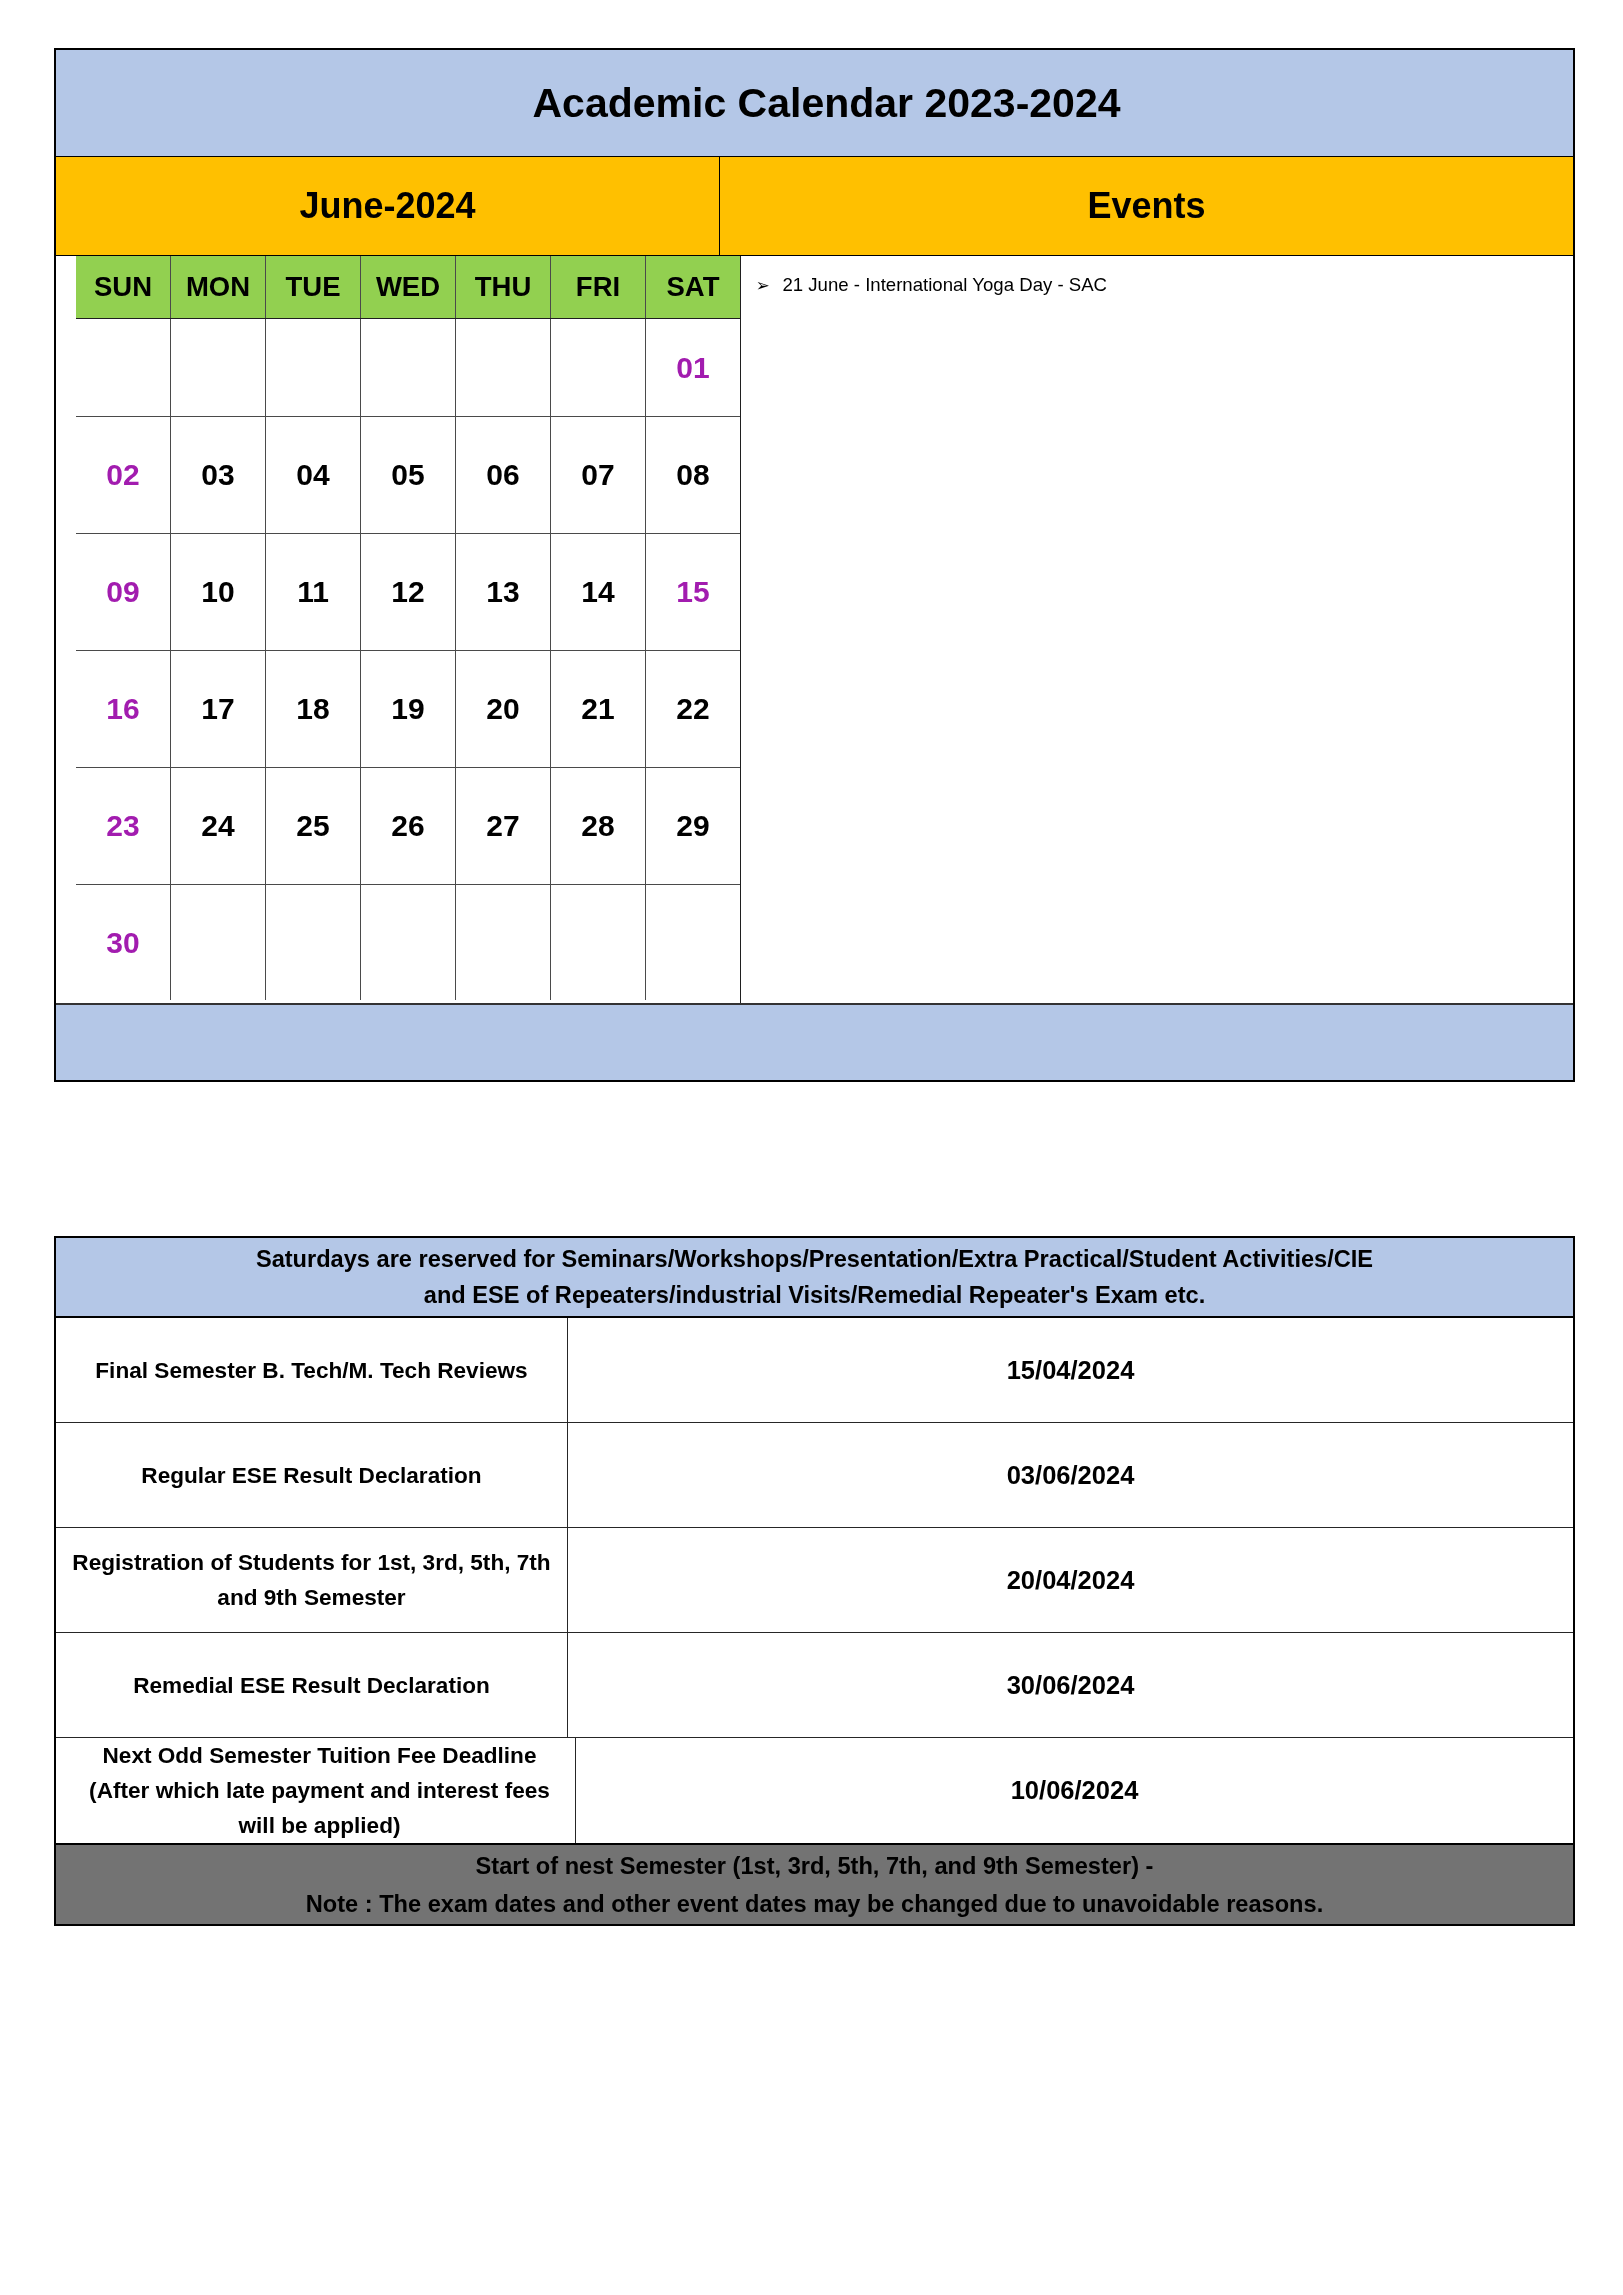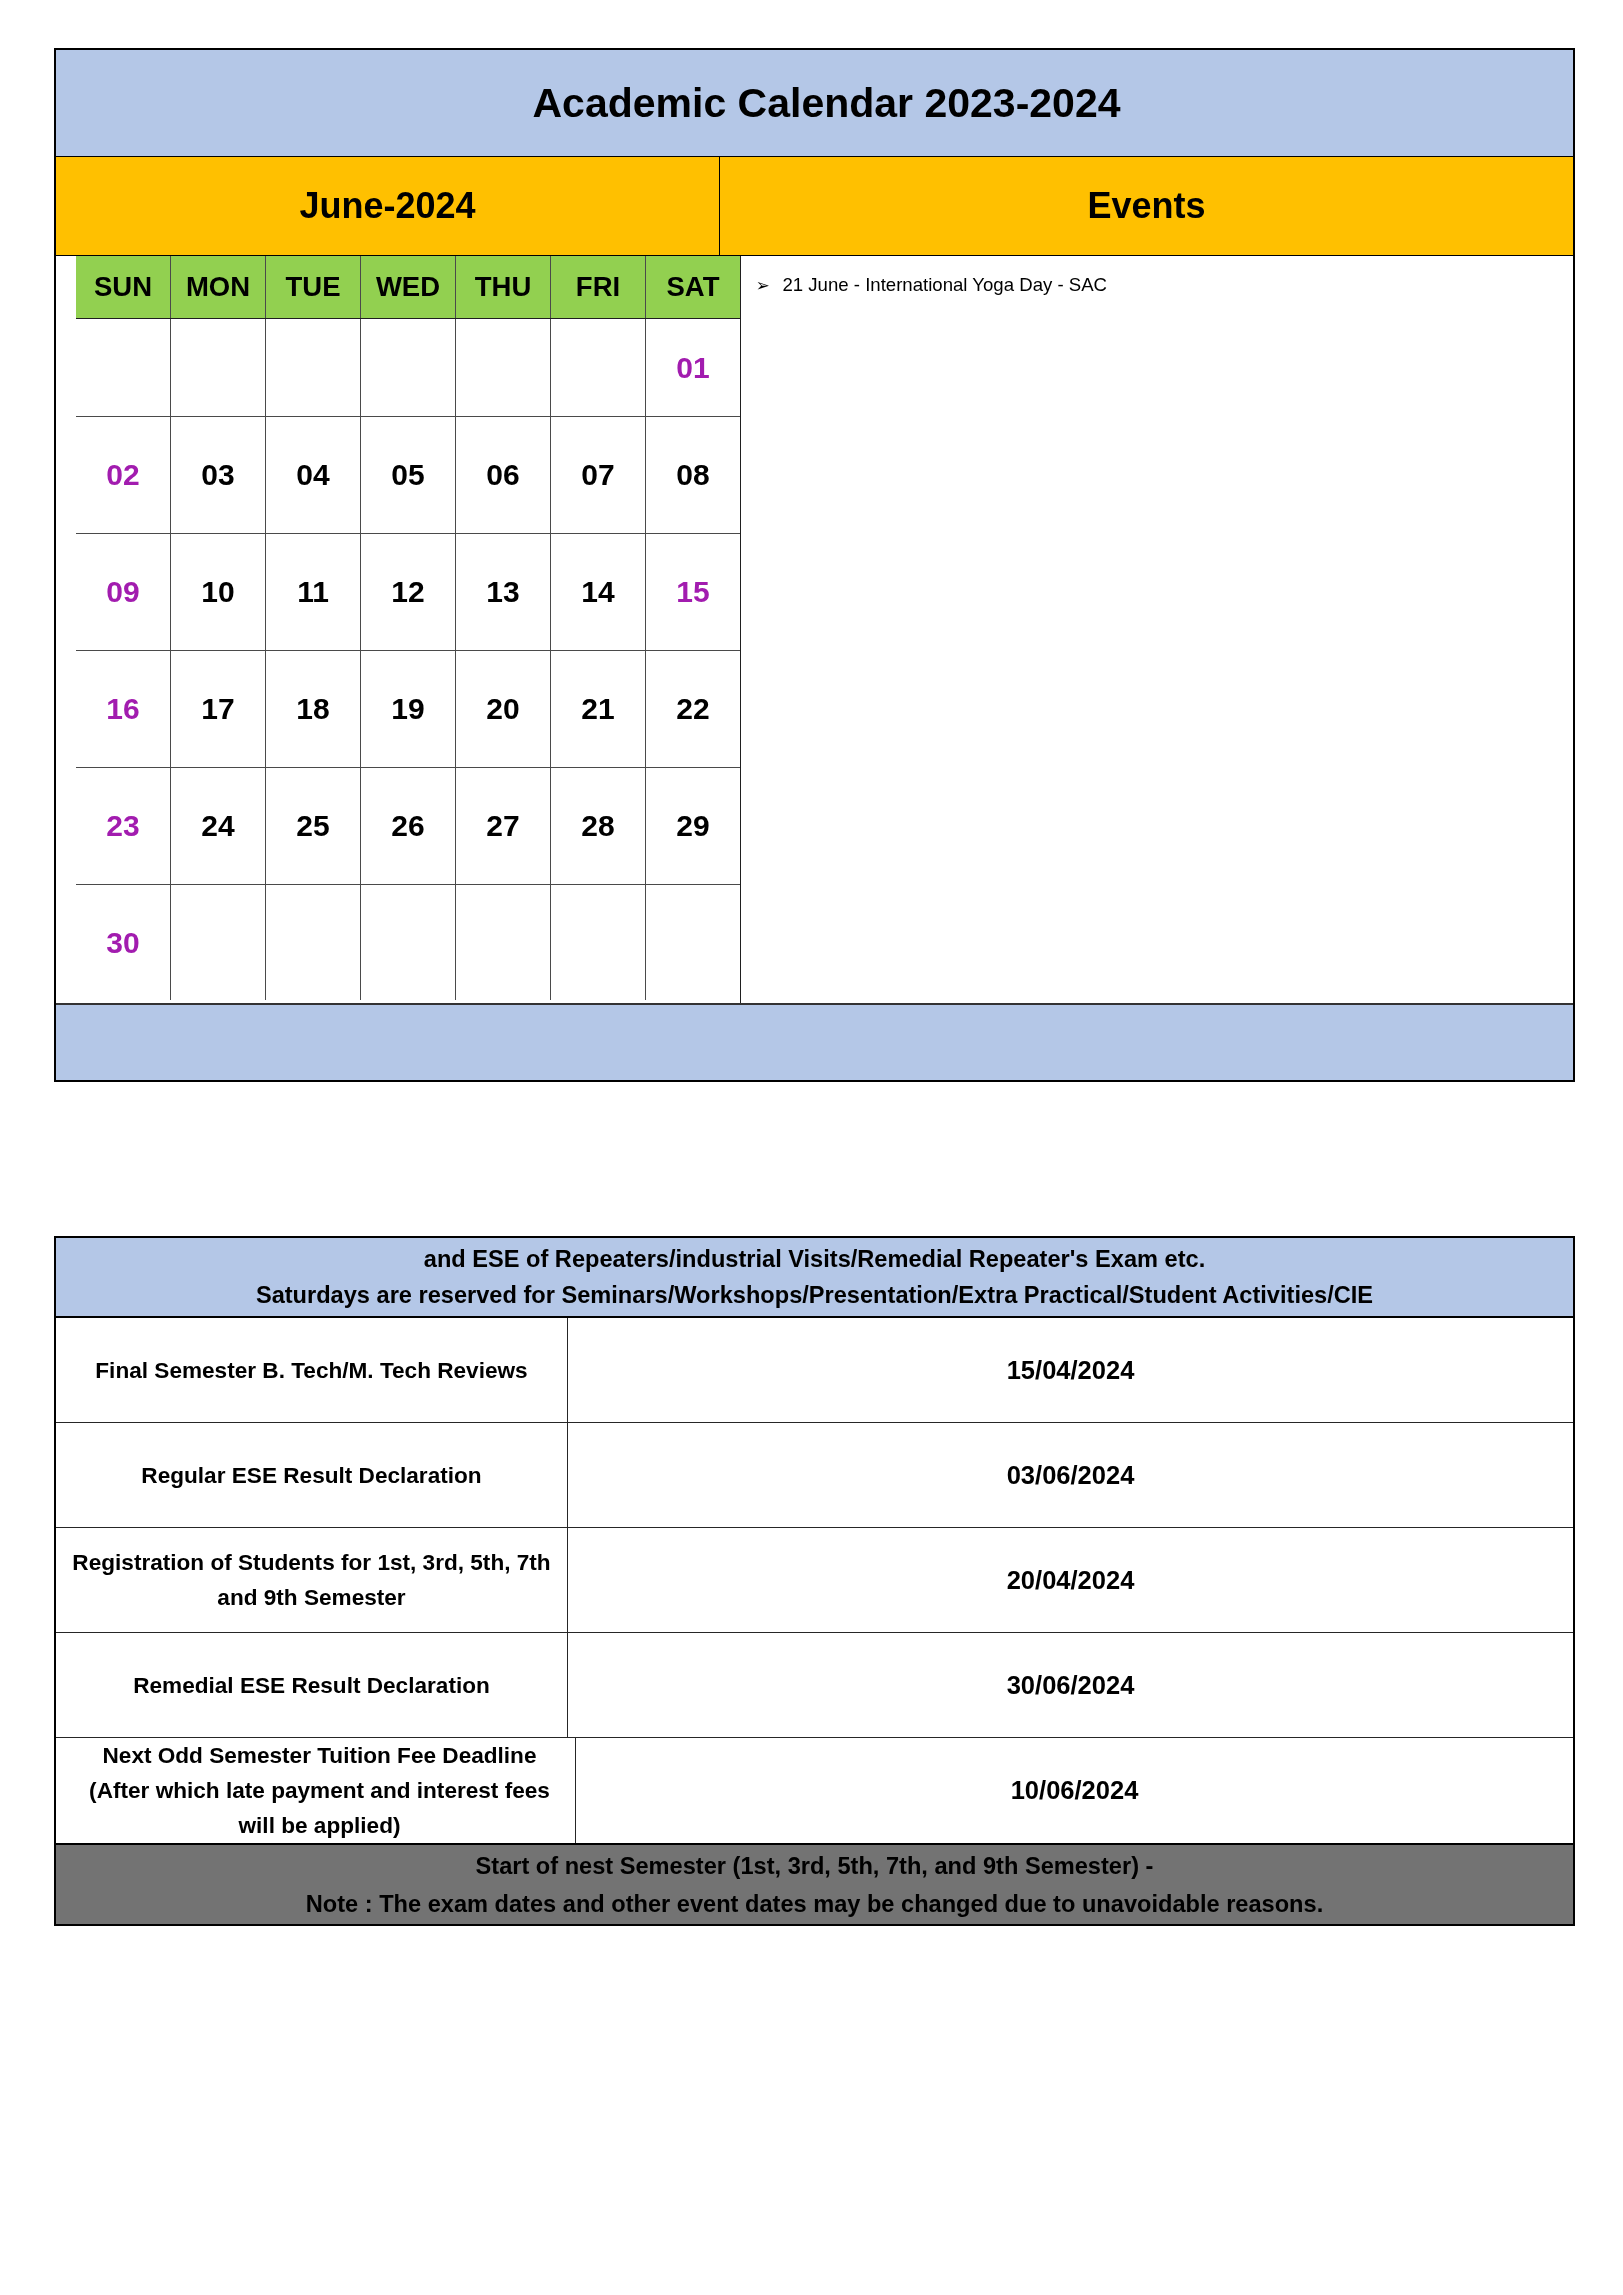--- a/index.html
+++ b/index.html
@@ -178,22 +178,22 @@
           <span>21 June - International Yoga Day - SAC</span>
         </div>
       </div>
     </div>
 
     <div class="section-bottom-bar"></div>
   </div>
 
   <div class="bottom-section">
     <div class="note-header">
+      <span>Saturdays are reserved for Seminars/Workshops/Presentation/Extra Practical/Student Activities/CIE</span>
       <span>and ESE of Repeaters/industrial Visits/Remedial Repeater's Exam etc.</span>
-      <span>Saturdays are reserved for Seminars/Workshops/Presentation/Extra Practical/Student Activities/CIE</span>
     </div>
 
     <div class="sched-rows">
       <div class="sched-row">
         <div class="sched-label">Final Semester B. Tech/M. Tech Reviews</div>
         <div class="sched-date">15/04/2024</div>
       </div>
       <div class="sched-row">
         <div class="sched-label">Regular ESE Result Declaration</div>
         <div class="sched-date">03/06/2024</div>

